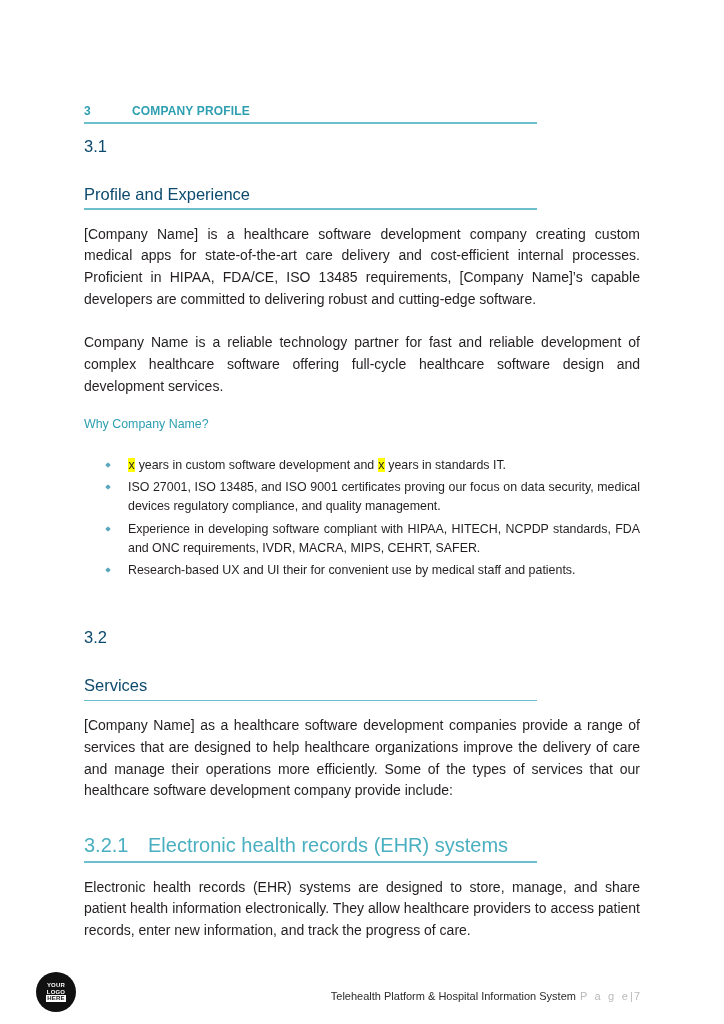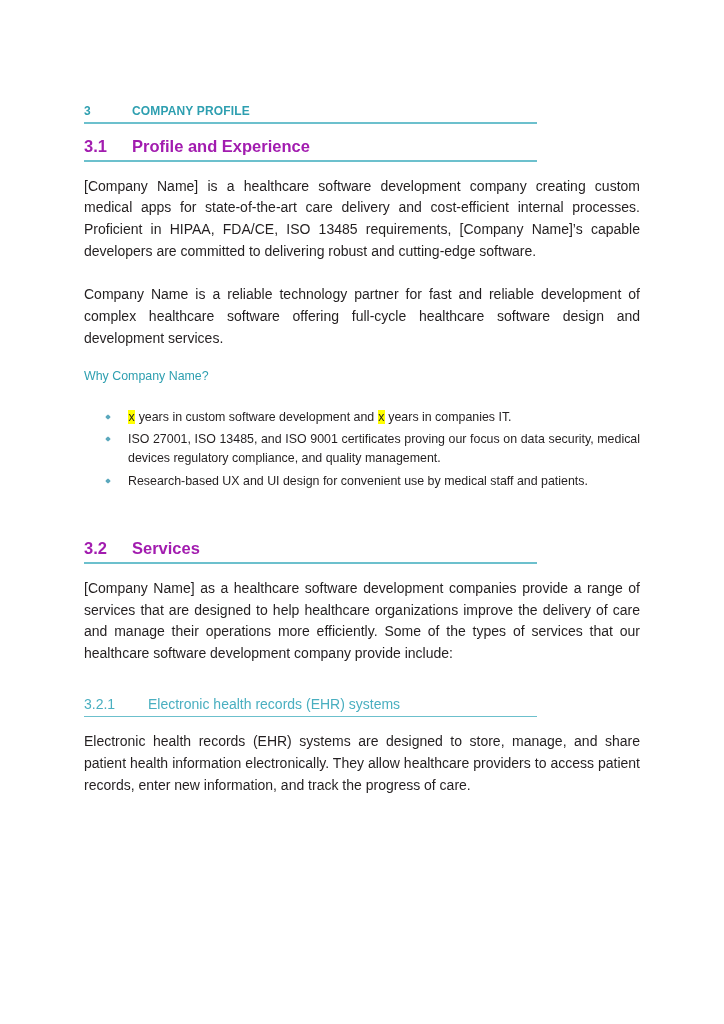--- a/index.html
+++ b/index.html
@@ -40,34 +40,35 @@
     font-size: 12.0px;
     letter-spacing: 0.15px;
     line-height: 1.25;
   }
   .h1-num { width: 48px; flex: 0 0 48px; }
   .h1-text { flex: 0 1 auto; }
 
   .h2-row {
     display: flex;
     align-items: baseline;
-    color: #a21caf;
-    font-weight: bold;
+    color: #0c4a6e;
+    font-weight: normal;
     font-size: 16.5px;
     line-height: 1.3;
+    flex-direction: column;
   }
   .h2-num { width: 48px; flex: 0 0 48px; }
   .h2-text { flex: 0 1 auto; }
 
   .h3-row {
     display: flex;
     align-items: flex-start;
     color: #4aafc0;
     font-weight: normal;
-    font-size: 14px;
+    font-size: 20px;
     line-height: 1.3;
   }
   .h3-num { width: 64px; flex: 0 0 64px; }
   .h3-text { flex: 0 1 auto; }
 
   .rule {
     height: 1.6px;
     background: #6cc0cd;
     width: 453px;
     margin-top: 3px;
@@ -219,29 +220,33 @@
 
     <div class="gap-18"></div>
 
     <p class="sub-head">Why Company Name?</p>
 
     <div class="gap-22"></div>
 
     <ul class="bullets">
       <li>
         <span class="dot"></span>
-        <span class="hl">x</span><span> years in custom software development and </span><span class="hl">x</span><span> years in companies IT.</span>
+        <span class="hl">x</span><span> years in custom software development and </span><span class="hl">x</span><span> years in standards IT.</span>
       </li>
       <li>
         <span class="dot"></span>
         <span>ISO 27001, ISO 13485, and ISO 9001 certificates proving our focus on data security, medical devices regulatory compliance, and quality management.</span>
       </li>
       <li>
         <span class="dot"></span>
-        <span>Research-based UX and UI design for convenient use by medical staff and patients.</span>
+        <span>Experience in developing software compliant with HIPAA, HITECH, NCPDP standards, FDA and ONC requirements, IVDR, MACRA, MIPS, CEHRT, SAFER.</span>
+      </li>
+      <li>
+        <span class="dot"></span>
+        <span>Research-based UX and UI their for convenient use by medical staff and patients.</span>
       </li>
     </ul>
 
     <div class="gap-44"></div>
 
     <div>
       <div class="h2-row">
         <span class="h2-num">3.2</span>
         <span class="h2-text">Services</span>
       </div>
@@ -261,14 +266,24 @@
       </div>
       <div class="rule wide"></div>
     </div>
 
     <div class="gap-14"></div>
 
     <p class="body">Electronic health records (EHR) systems are designed to store, manage, and share patient health information electronically. They allow healthcare providers to access patient records, enter new information, and track the progress of care.</p>
 
   </div>
 
+  <div class="footer">
+    <div class="logo">
+      <span class="l1">YOUR</span>
+      <span class="l2">LOGO</span>
+      <span class="l3">HERE</span>
+    </div>
+    <div class="footer-text">
+      <span>Telehealth Platform &amp; Hospital Information System</span><span class="pagelabel">P a g e</span><span class="pagesep">|</span><span class="pagenum">7</span>
+    </div>
+  </div>
 
 </div>
 
 </body></html>

